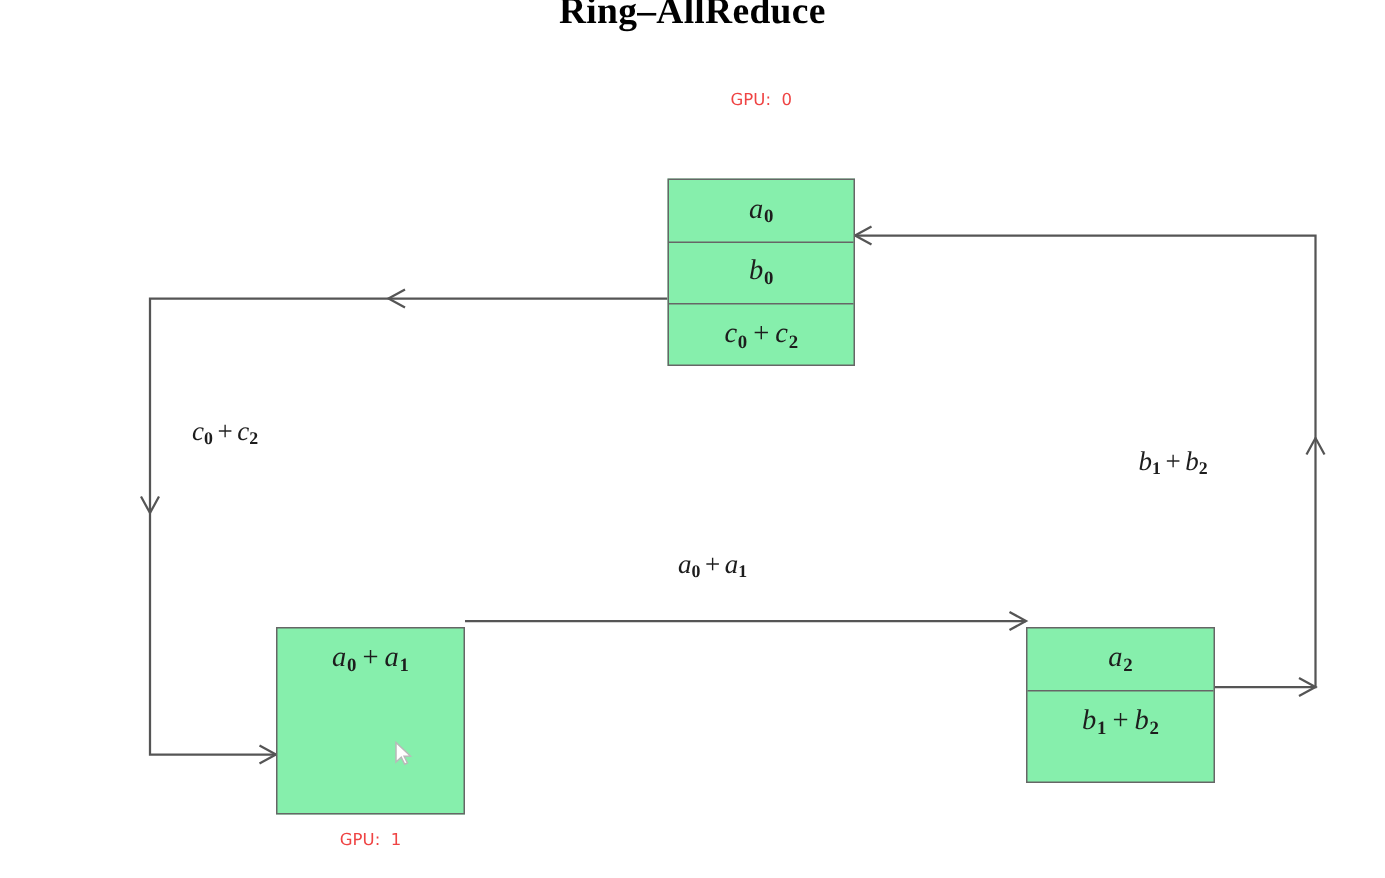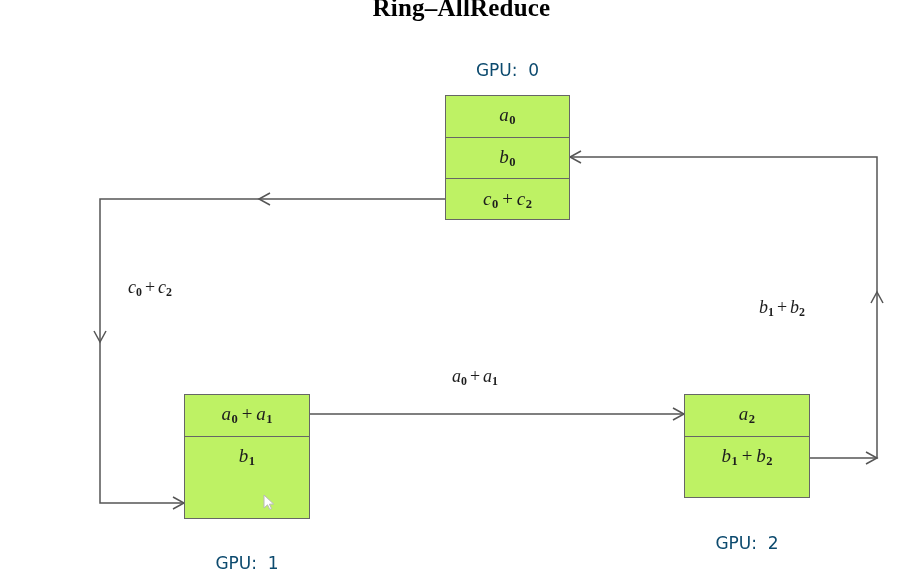--- a/index.html
+++ b/index.html
@@ -30,30 +30,31 @@
     text-align: center;
     font-family: "Liberation Serif", serif;
     font-weight: bold;
     font-size: 25px;
     color: #000000;
     letter-spacing: 0.2px;
   }
   .gpu-label {
     position: absolute;
     font-family: "DejaVu Sans", sans-serif;
-    font-size: 17px;
-    color: #0c4a6e;
+    font-size: 11px;
+    color: #ef4444;
     white-space: pre;
     text-align: center;
   }
   .node {
     position: absolute;
     box-sizing: border-box;
     border: 1.5px solid #666666;
-    background: #bef264;
+    background: #86efac;
+    margin-top: 24px;
   }
   .node-row {
     box-sizing: border-box;
     height: 41.6px;
     display: flex;
     align-items: center;
     justify-content: center;
     border-bottom: 1.5px solid #666666;
     font-family: "Liberation Serif", serif;
     font-style: italic;
@@ -145,35 +146,31 @@
     </div>
     <div class="node-row">
       <span><i>c</i><sub>0</sub><span class="op">+</span><i>c</i><sub>2</sub></span>
     </div>
   </div>
 
   <div class="node" style="left:184px; top:394px; width:126px; height:125px;">
     <div class="node-row">
       <span><i>a</i><sub>0</sub><span class="op">+</span><i>a</i><sub>1</sub></span>
     </div>
-    <div class="node-row">
-      <span><i>b</i><sub>1</sub></span>
-    </div>
   </div>
   <div class="gpu-label" style="left:184px; top:553px; width:126px;">GPU:  1</div>
 
   <div class="node" style="left:684px; top:394px; width:126px; height:104px;">
     <div class="node-row">
       <span><i>a</i><sub>2</sub></span>
     </div>
     <div class="node-row">
       <span><i>b</i><sub>1</sub><span class="op">+</span><i>b</i><sub>2</sub></span>
     </div>
   </div>
-  <div class="gpu-label" style="left:684px; top:533px; width:126px;">GPU:  2</div>
 
   <div class="edge-label" style="left:128px; top:277px;">
     <i>c</i><sub>0</sub><span class="op">+</span><i>c</i><sub>2</sub>
   </div>
   <div class="edge-label" style="left:452px; top:366px;">
     <i>a</i><sub>0</sub><span class="op">+</span><i>a</i><sub>1</sub>
   </div>
   <div class="edge-label" style="left:759px; top:297px;">
     <i>b</i><sub>1</sub><span class="op">+</span><i>b</i><sub>2</sub>
   </div>

